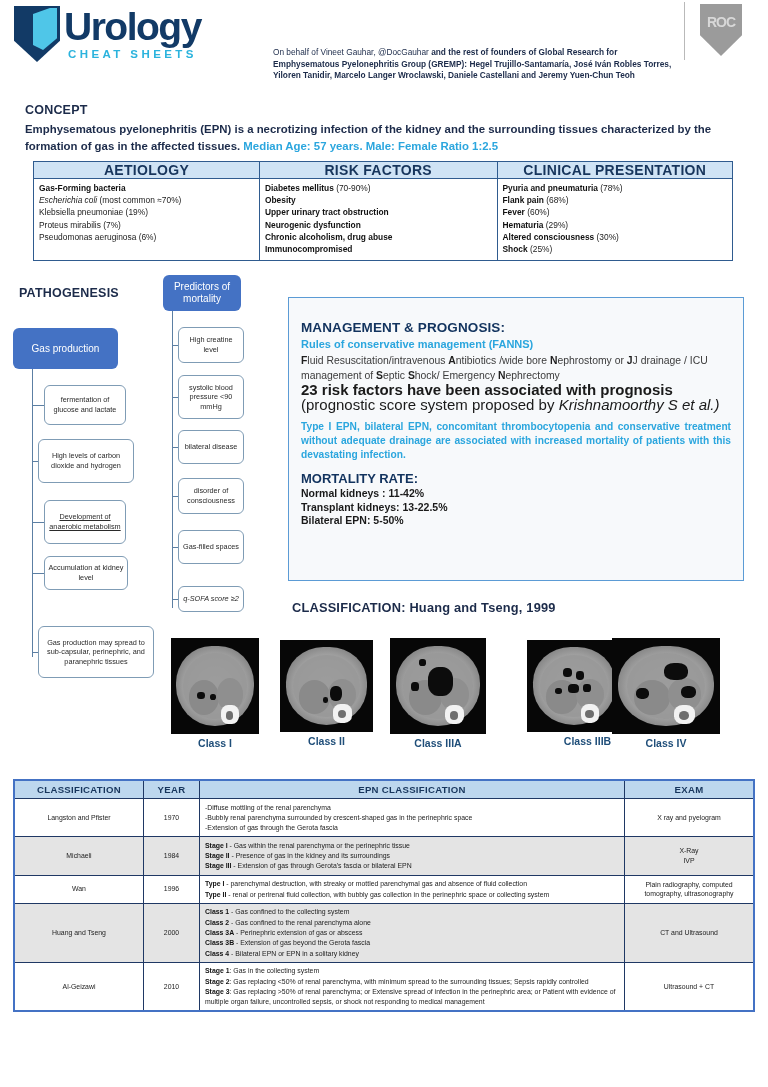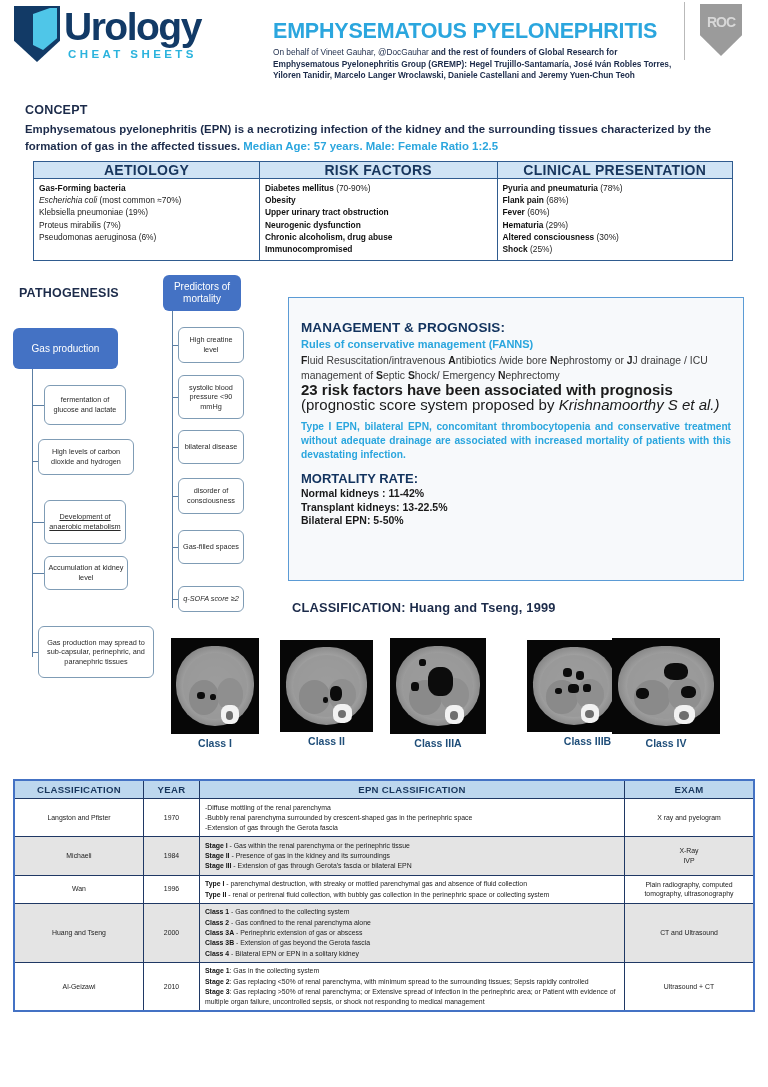--- a/index.html
+++ b/index.html
@@ -113,21 +113,20 @@
 
   <div class="header">
     <div class="logo">
       <div class="shield">
         <div class="dark"></div>
           <div class="leaf"></div>
       </div>
       <div class="wordmark">Urology</div>
       <div class="subword">CHEAT SHEETS</div>
     </div>
-    <div class="title">EMPHYSEMATOUS PYELONEPHRITIS</div>
     <div class="byline"><span>On behalf of Vineet Gauhar, @DocGauhar </span><b>and the rest of founders of Global Research for Emphysematous Pyelonephritis Group (GREMP): Hegel Trujillo-Santamaría, José Iván Robles Torres, Yiloren Tanidir, Marcelo Langer Wroclawski, Daniele Castellani and Jeremy Yuen-Chun Teoh</b></div>
     <div class="divider"></div>
     <div class="roc">
       <div class="sh"></div>
       <div class="txt">ROC</div>
     </div>
   </div>
 
   <div class="sect-h" id="concept-heading">CONCEPT</div>
   <div class="concept-text"><span>Emphysematous pyelonephritis (EPN) is a necrotizing infection of the kidney and the surrounding tissues characterized by the formation of gas in the affected tissues. </span><span class="hl">Median Age: 57 years. Male: Female Ratio 1:2.5</span></div>
@@ -174,21 +173,21 @@
     </tr>
       </tbody>
   </table>
 
   <div class="sect-h" id="pathogenesis-heading">PATHOGENESIS</div>
   <div class="headbox" style="left:13px;top:328px;width:105px;height:41px;">Gas production</div>
   <div class="vline" style="left:32px;top:369px;height:288px;"></div>
   <div id="path-boxes">
       <div class="flowbox" style="left: 44px; top: 385px; width: 82px; height: 40px;">fermentation of glucose and lactate</div>
       <div class="hline" style="left: 32px; top: 405px; width: 12px;"></div>
-      <div class="flowbox" style="left: 38px; top: 439px; width: 96px; height: 36px;">High levels of carbon dioxide and hydrogen</div>
+      <div class="flowbox" style="left: 38px; top: 439px; width: 96px; height: 44px;">High levels of carbon dioxide and hydrogen</div>
       <div class="hline" style="left: 32px; top: 461px; width: 6px;"></div>
       <div class="flowbox" style="left: 44px; top: 500px; width: 82px; height: 44px; text-decoration: underline;">Development of anaerobic metabolism</div>
       <div class="hline" style="left: 32px; top: 522px; width: 12px;"></div>
       <div class="flowbox" style="left: 44px; top: 556px; width: 84px; height: 34px;">Accumulation at kidney level</div>
       <div class="hline" style="left: 32px; top: 573px; width: 12px;"></div>
       <div class="flowbox" style="left: 38px; top: 626px; width: 116px; height: 52px;">Gas production may spread to sub-capsular, perinephric, and paranephric tissues</div>
       <div class="hline" style="left: 32px; top: 652px; width: 6px;"></div>
     </div>
 
   <div class="headbox" style="left:163px;top:275px;width:78px;height:36px;font-size:10px;">Predictors of mortality</div>

